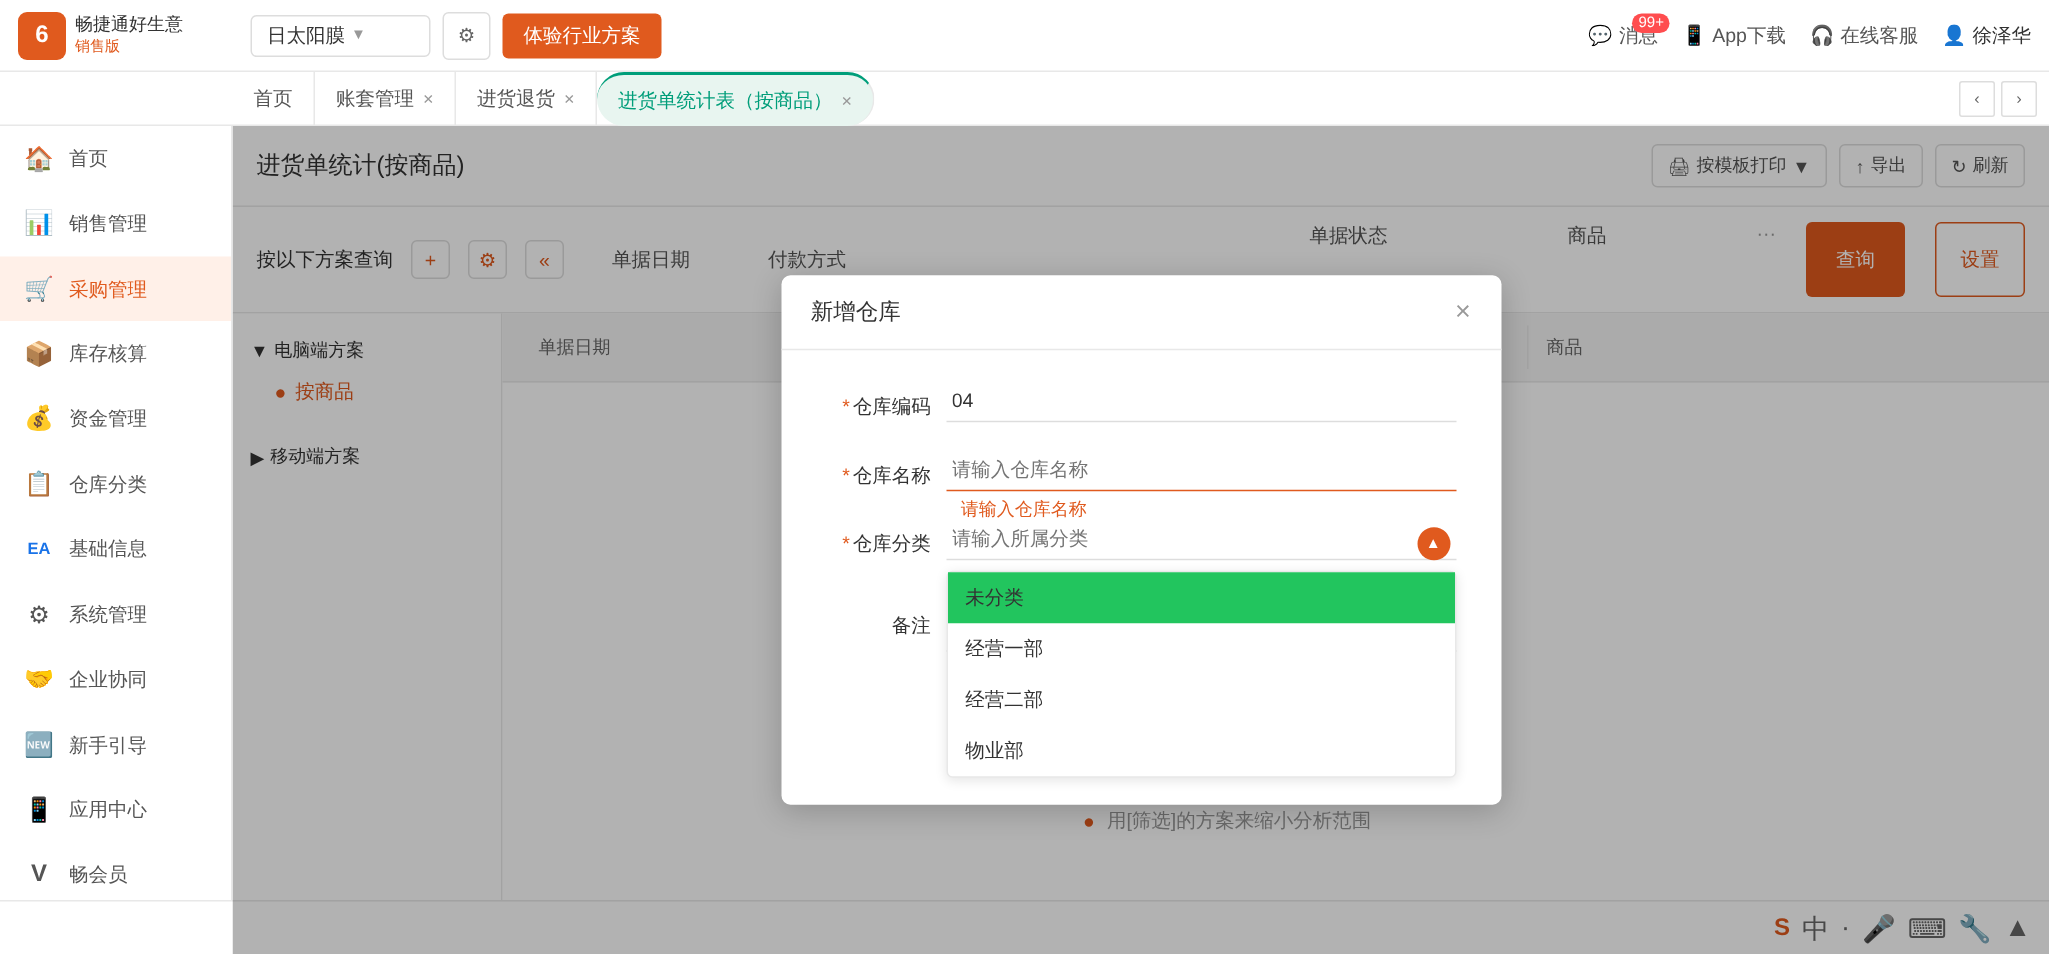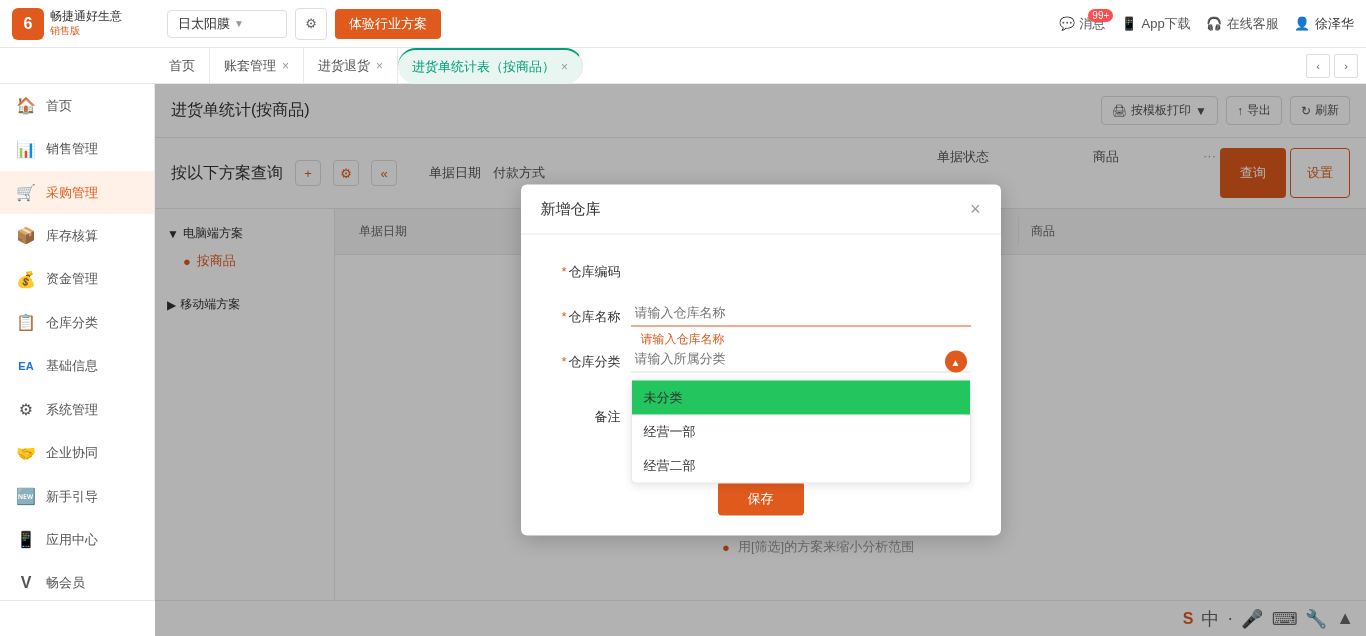--- a/index.html
+++ b/index.html
@@ -134,21 +134,21 @@
     }
     .set-btn {
       border: 1px solid #e05a1e; color: #e05a1e;
       border-radius: 4px; padding: 15px 16px; cursor: pointer; background: #fff; font-size: 13px;
     }
 
     .filter-bar {
       background: #fff; padding: 10px 16px; border-bottom: 1px solid #e8e8e8;
       display: flex; align-items: center; gap: 12px;
     }
-    .filter-label { color: #333; font-size: 16px; font-weight: 500; }
+    .filter-label { color: #333; font-size: 13px; font-weight: 500; }
     .filter-icon-btn {
       width: 26px; height: 26px; border: 1px solid #ddd; border-radius: 4px;
       display: flex; align-items: center; justify-content: center; cursor: pointer; color: #e05a1e;
     }
 
     
     .content-body { display: flex; height: calc(100% - 100px); }
     .scheme-panel {
       width: 180px; background: #fff; border-right: 1px solid #e8e8e8;
       padding: 8px 0; font-size: 13px;
@@ -393,22 +393,22 @@
       </div>
     </div>
 
     <div class="filter-bar">
       <span class="filter-label">按以下方案查询</span>
       <div class="filter-icon-btn">+</div>
       <div class="filter-icon-btn">⚙</div>
       <div class="filter-icon-btn">«</div>
 
       <span style="margin-left:20px;color:#555;">单据日期</span>
-      <span style="color:#555;">付款方式</span>
-      <div style="margin-left:auto;display:flex;gap:4px;">
+      <span style="margin-left:40px;color:#555;">付款方式</span>
+      <div style="margin-left:auto;display:flex;gap:20px;">
         <span style="color:#555;">单据状态</span>
         <span style="margin-left:100px;color:#555;">商品</span>
         <span style="margin-left:80px;cursor:pointer;color:#999;">···</span>
         <button class="query-btn">查询</button>
         <button class="set-btn">设置</button>
       </div>
     </div>
 
     <div class="content-body">
 
@@ -449,39 +449,41 @@
 
     <div class="modal">
       <div class="modal-header">
         <span class="modal-title">新增仓库</span>
         <span class="modal-close">×</span>
       </div>
       <div class="modal-body">
 
         <div class="form-row">
           <label class="form-label required">仓库编码</label>
+          <input class="form-input" type="text" value="04" style="">
         </div>
 
         <div class="form-row" style="flex-direction:column;">
           <div style="display:flex;align-items:center;width:100%;">
             <label class="form-label required">仓库名称</label>
             <input class="form-input error" type="text" placeholder="请输入仓库名称" style="">
           </div>
           <div class="error-msg">请输入仓库名称</div>
         </div>
 
         <div class="form-row" style="align-items:flex-start;">
           <label class="form-label required">仓库分类</label>
           <div class="form-select-wrap">
             <input class="form-select" type="text" placeholder="请输入所属分类" style="">
             <div class="select-arrow">▲</div>
             <div class="dropdown-list">
               <div class="dropdown-item highlighted">未分类</div>
               <div class="dropdown-item">经营一部</div>
               <div class="dropdown-item">经营二部</div>
+              <div class="dropdown-item">物业部</div>
             </div>
           </div>
         </div>
 
         <div class="form-row" style="margin-top:12px;">
           <label class="form-label">备注</label>
           <textarea class="form-textarea" rows="2" placeholder="" style=""></textarea>
         </div>
 
       </div>

